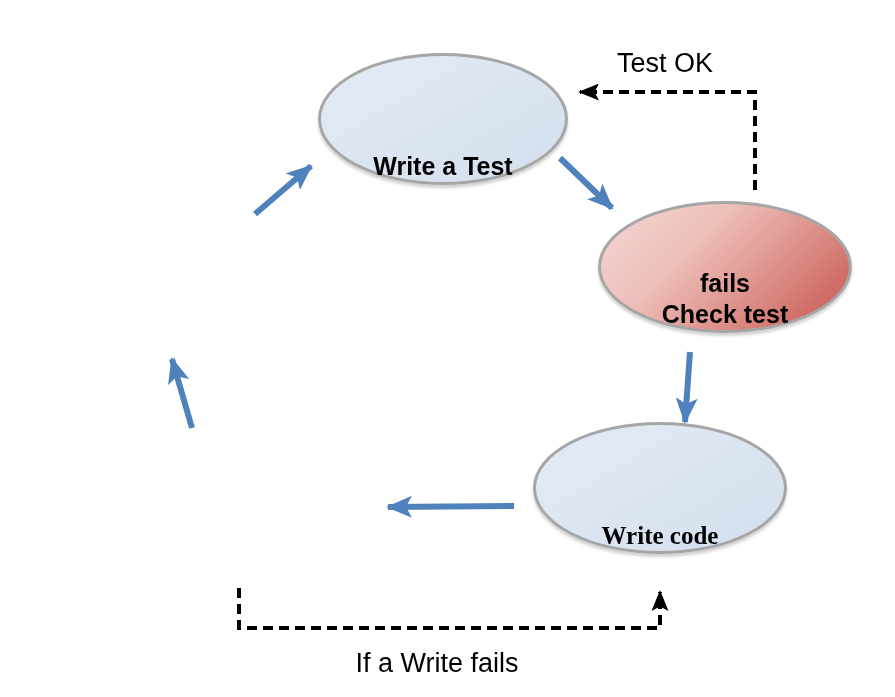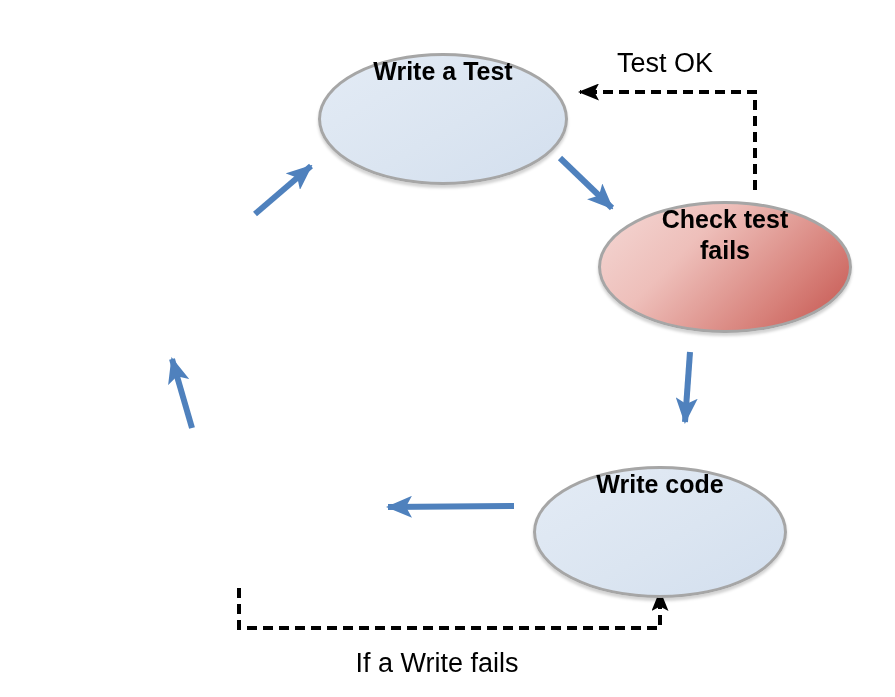--- a/index.html
+++ b/index.html
@@ -20,21 +20,21 @@
     left: 0;
     top: 0;
     width: 895px;
     height: 697px;
   }
   .node {
     position: absolute;
     border: 3px solid #a6a6a6;
     border-radius: 50%;
     display: flex;
-    align-items: flex-start;
+    align-items: flex-end;
     justify-content: center;
     text-align: center;
     color: #000000;
     font-weight: bold;
     font-size: 25px;
     line-height: 31px;
     box-shadow: 0 3px 3px rgba(0,0,0,0.18);
     box-sizing: border-box;
   }
   .node.blue {
@@ -84,28 +84,28 @@
 
     <path d="M239,588 L239,628 L660,628 L660,592" fill="none" stroke="#000000" stroke-width="4" stroke-dasharray="10 6" marker-end="url(#arrowBlack)"></path>
   </svg>
 
   <div class="node blue" style="left:318px; top:53px; width:250px; height:132px;">
     <div class="node-label">Write a Test</div>
   </div>
 
   <div class="node red" style="left:598px; top:201px; width:254px; height:132px;">
     <div class="node-label">
+      <div>fails</div>
       <div>Check test</div>
-      <div>fails</div>
     </div>
   </div>
 
 
 
-  <div class="node blue" style="left:533px; top:466px; width:254px; height:132px;">
+  <div class="node blue" style="left:533px; top:422px; width:254px; height:132px;font-family:Liberation Serif, serif;">
     <div class="node-label">Write code</div>
   </div>
 
   <div class="edge-label" style="left:605px; top:48px; width:120px;">Test OK</div>
 
   <div class="edge-label" style="left:337px; top:648px; width:200px;">If a Write fails</div>
 
 </div>
 
 </body></html>

